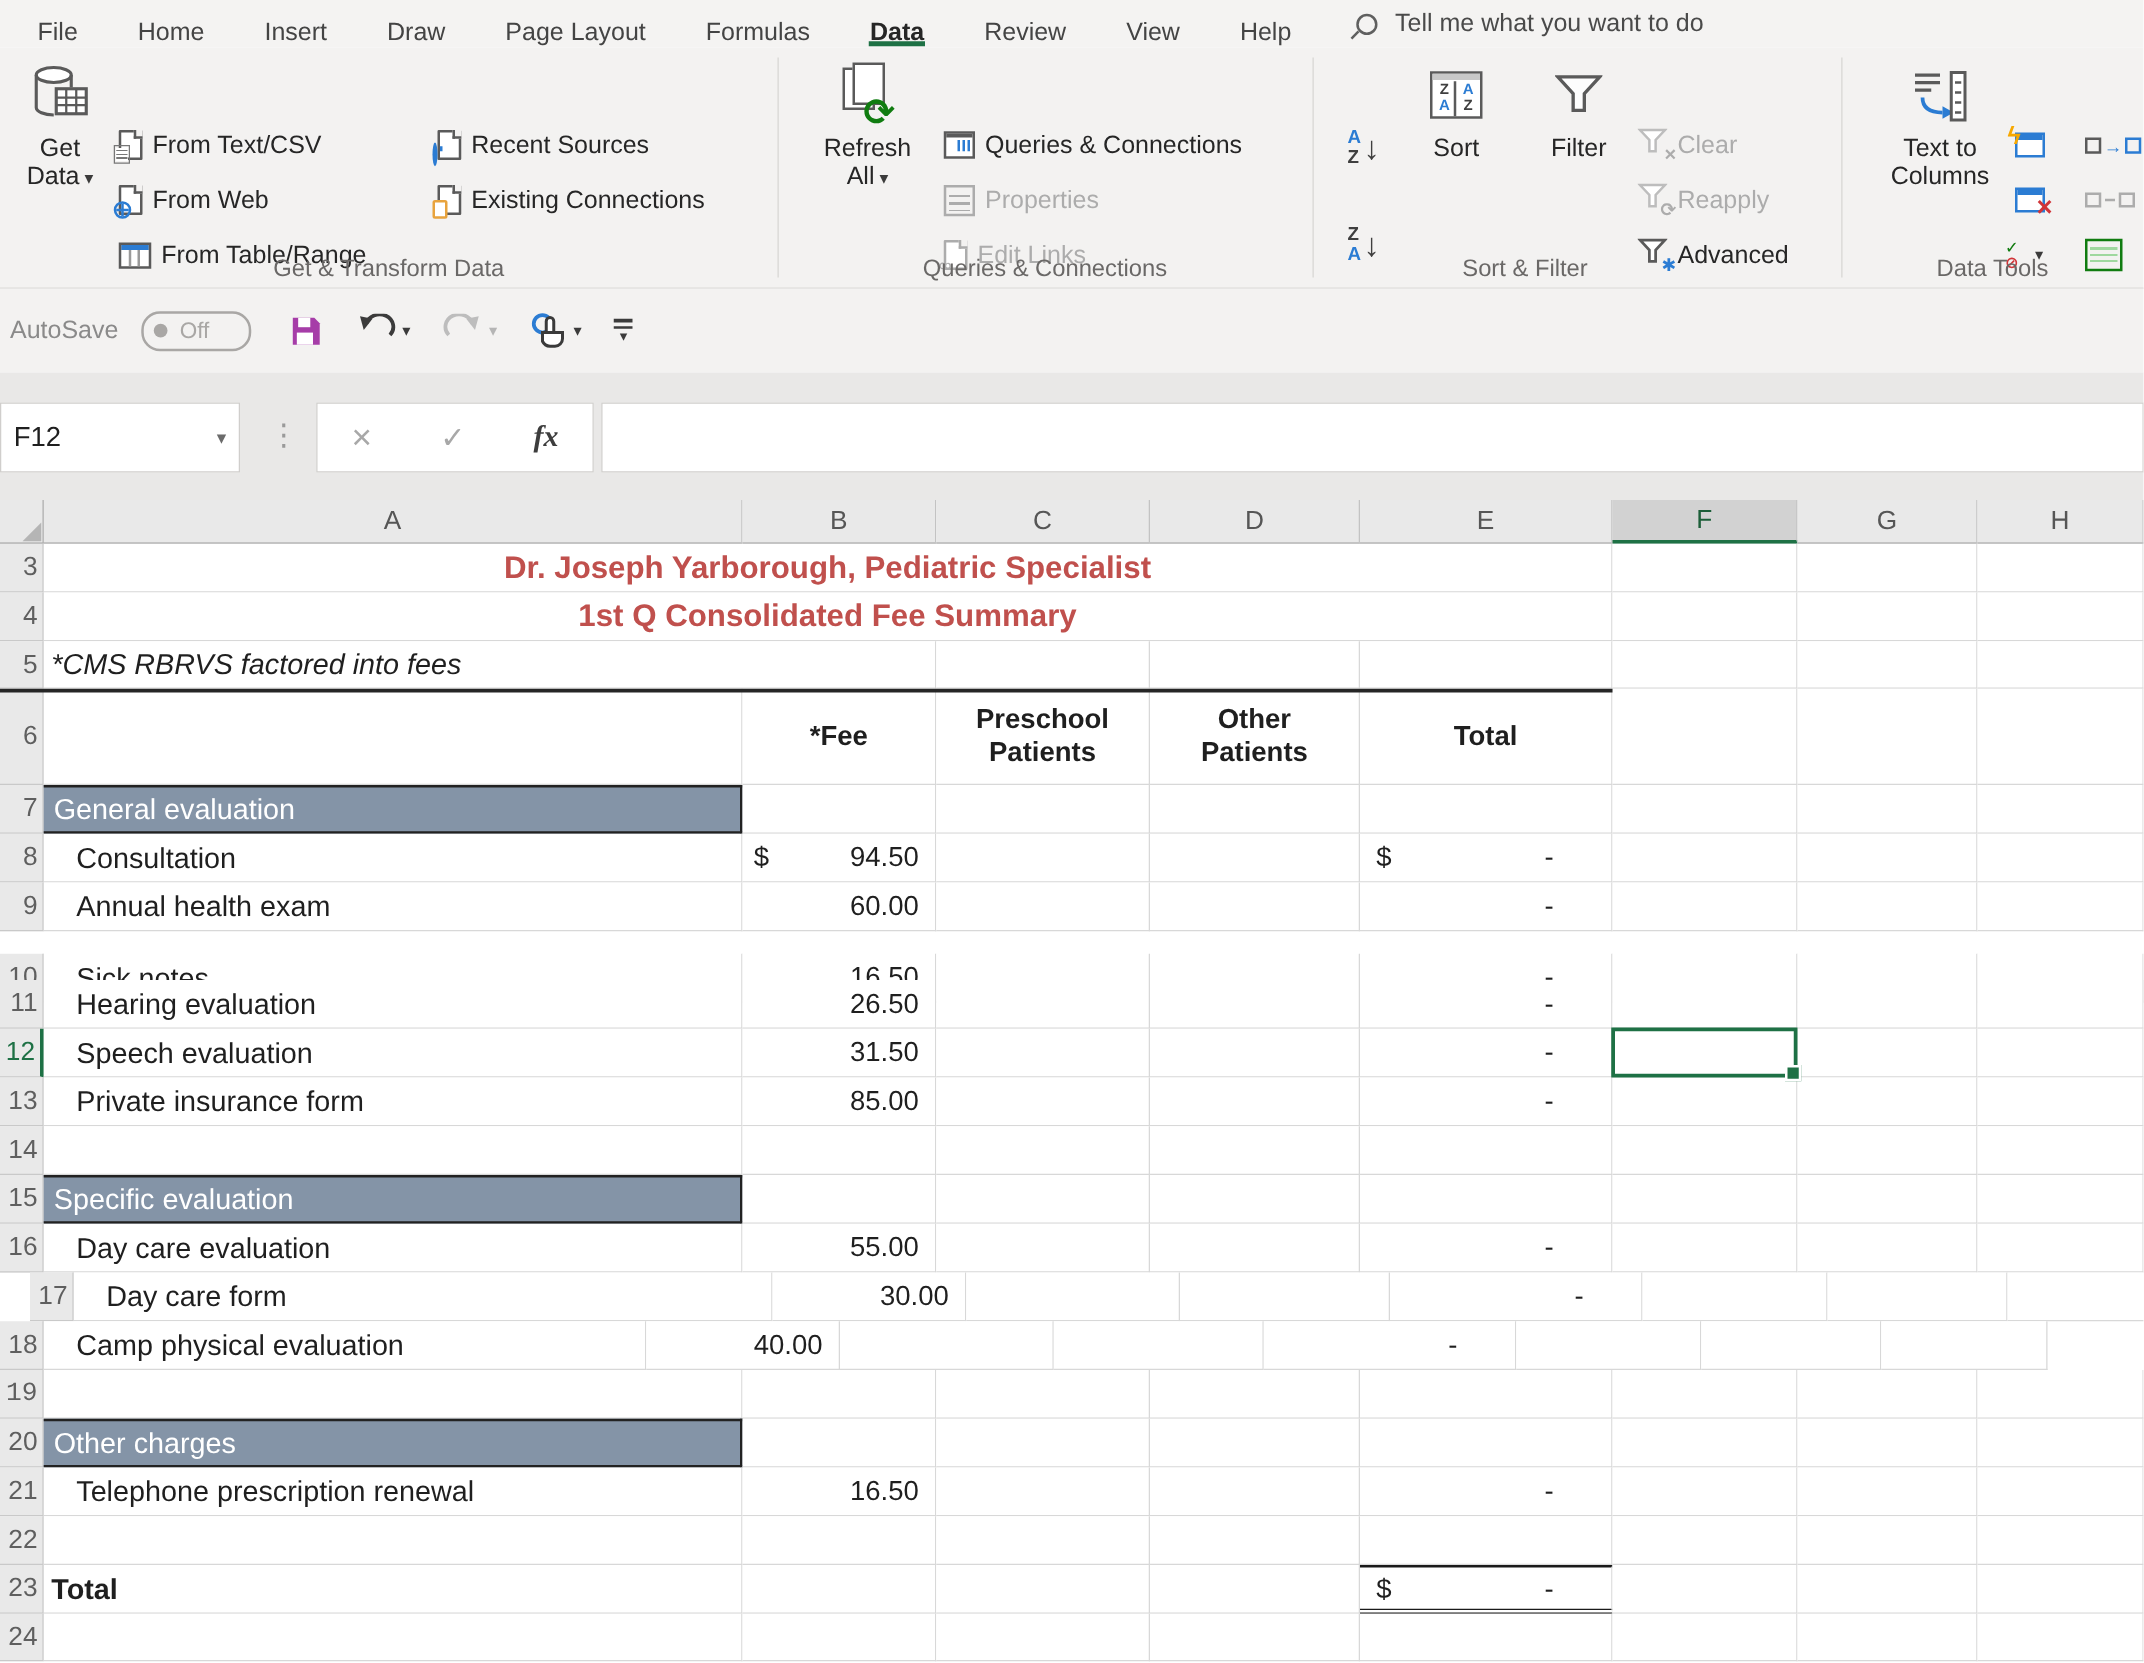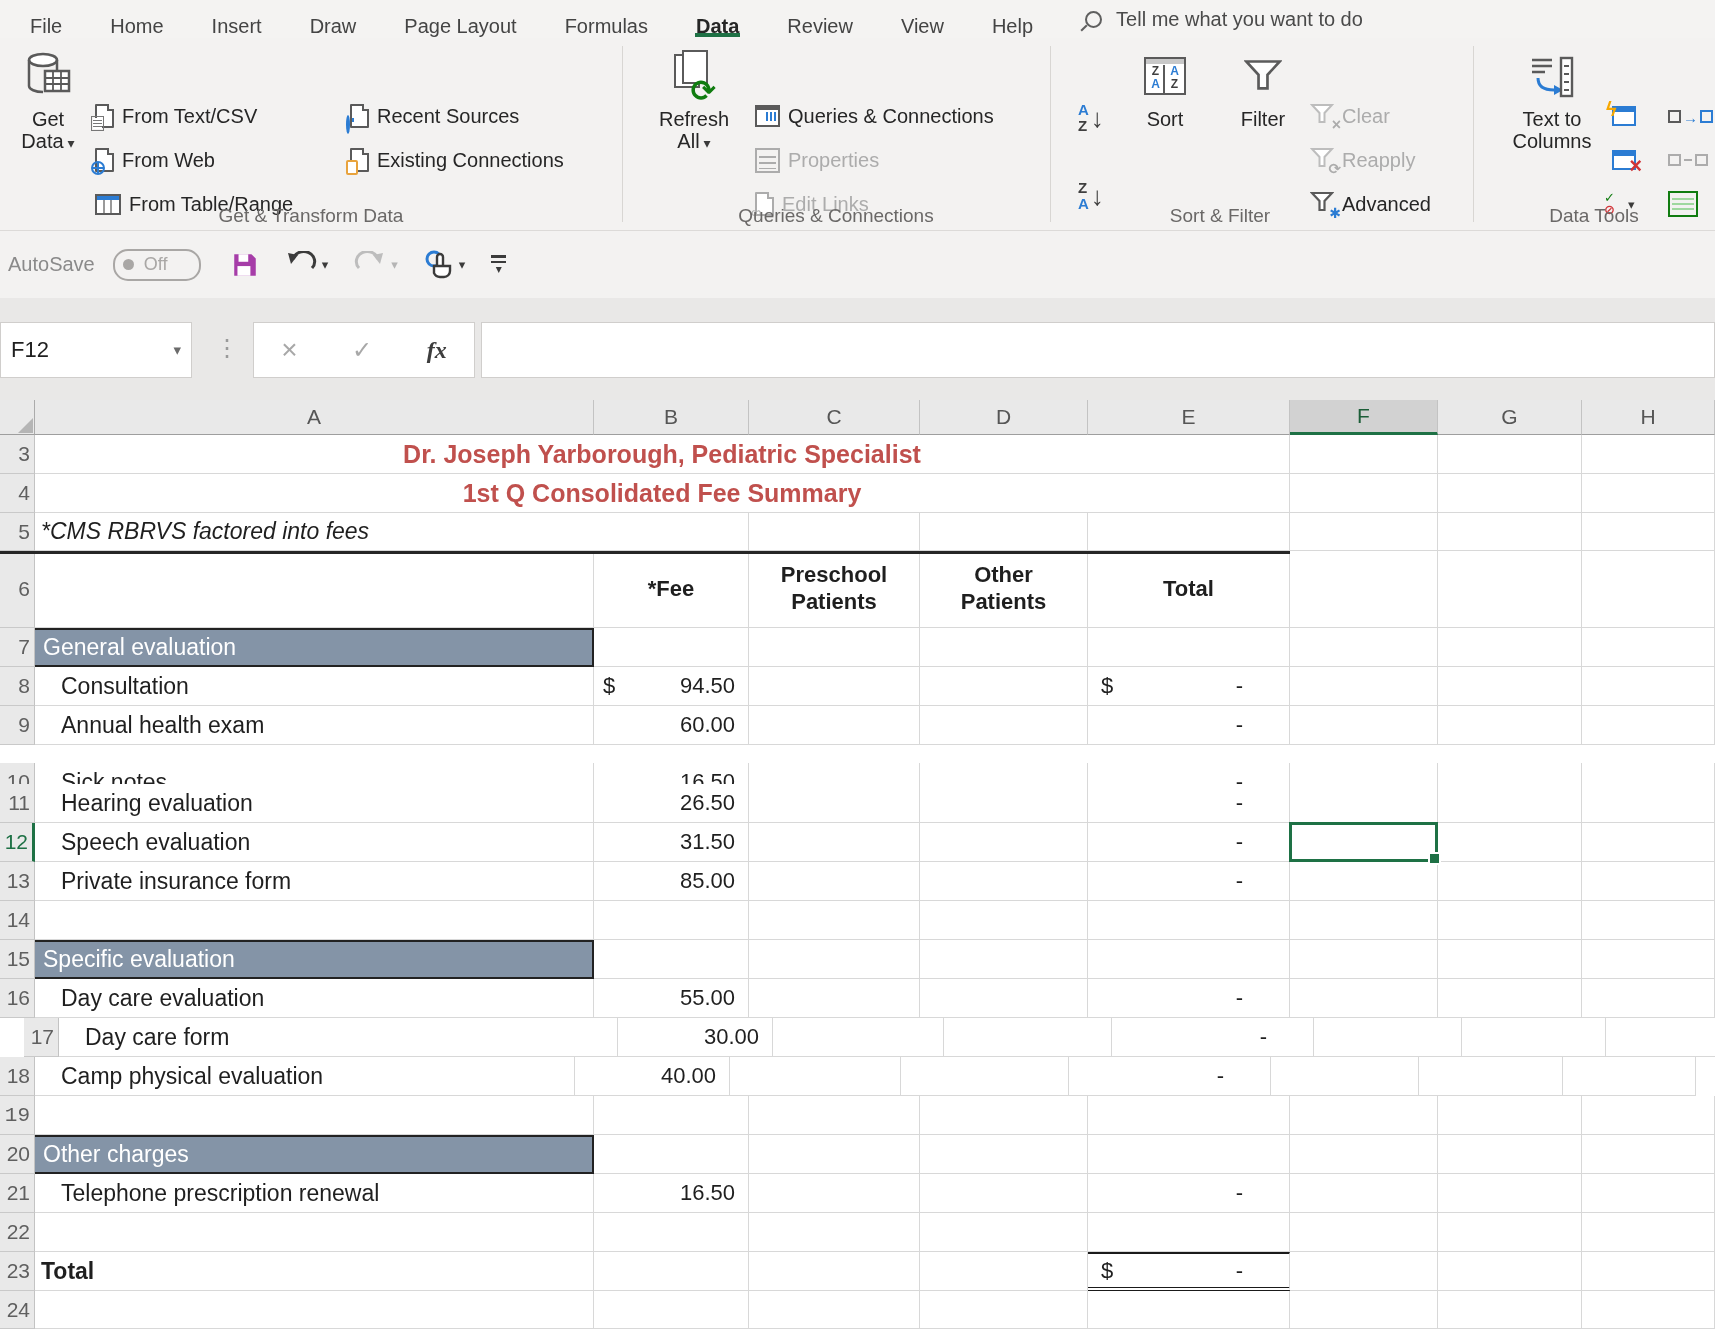--- a/index.html
+++ b/index.html
@@ -638,21 +638,21 @@
         <div class="c enum" style="width: 202px; height: 39px;">
           <span class="cur"></span>
           <span>-</span>
         </div>
         <div class="c" style="width: 148px; height: 39px;"></div>
         <div class="c" style="width: 144px; height: 39px;"></div>
         <div class="c" style="width: 133px; height: 39px;"></div>
       </div>
       <div class="row" style="top: 657px; height: 39px;">
         <div class="rh" style="height: 39px;">18</div>
-        <div class="c itm" style="width: 540px; height: 39px;">Camp physical evaluation</div>
+        <div class="c itm" style="width: 482px; height: 39px;">Camp physical evaluation</div>
         <div class="c bnum" style="width: 155px; height: 39px;">
           <span class="cur"></span>
           <span>40.00</span>
         </div>
         <div class="c" style="width: 171px; height: 39px;"></div>
         <div class="c" style="width: 168px; height: 39px;"></div>
         <div class="c enum" style="width: 202px; height: 39px;">
           <span class="cur"></span>
           <span>-</span>
         </div>

